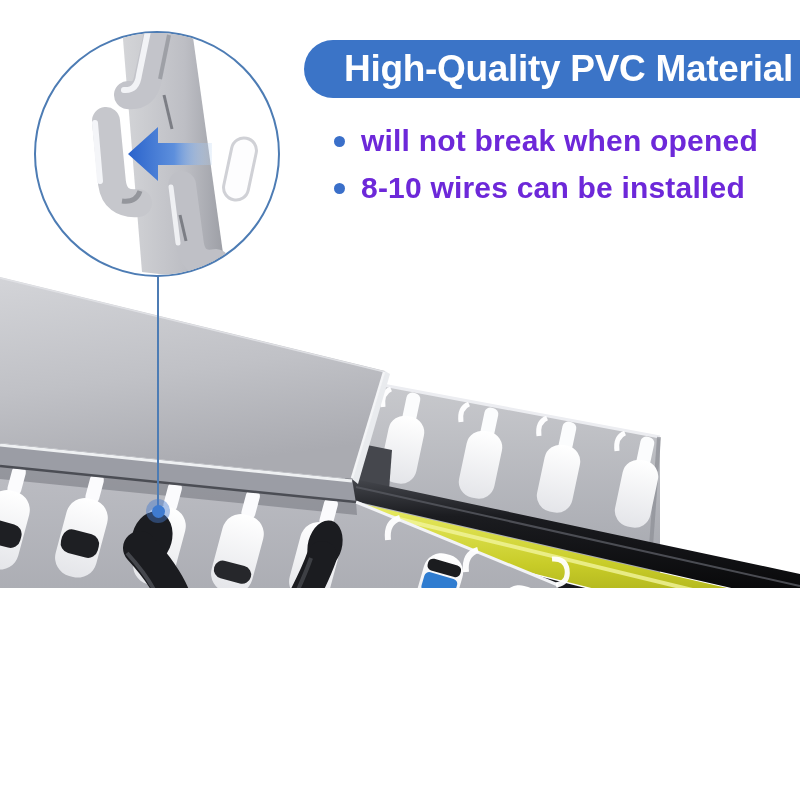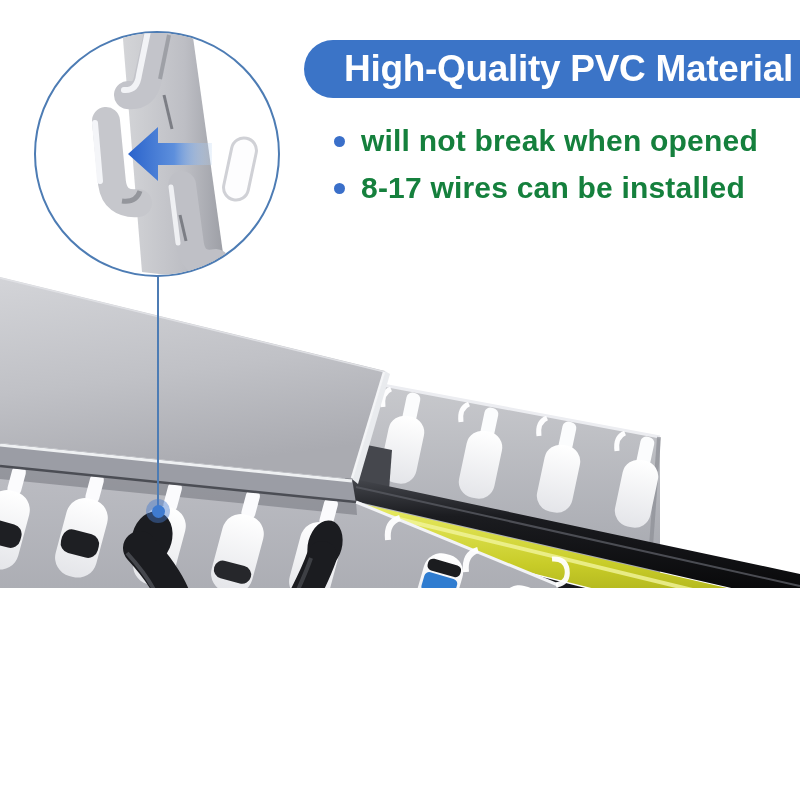--- a/index.html
+++ b/index.html
@@ -39,21 +39,21 @@
   #bullets{
     position:absolute;left:334px;top:122px;z-index:4;
     display:flex;flex-direction:column;gap:9px;
   }
   .bullet-row{display:flex;align-items:center;height:38px;}
   .bullet-dot{
     width:11px;height:11px;border-radius:50%;background:#3a6fc9;
     margin-right:16px;flex:0 0 auto;
   }
   .bullet-text{
-    color:#15803d;font-size:30px;font-weight:bold;white-space:nowrap;
+    color:#6d28d9;font-size:30px;font-weight:bold;white-space:nowrap;
     letter-spacing:0.2px;
   }
 </style>
 </head>
 <body>
 
 <div id="stage">
 
   <svg id="product-svg" width="800" height="800" viewBox="0 0 800 800">
     <defs>
@@ -325,17 +325,17 @@
 
   <div id="banner">High-Quality PVC Material</div>
 
   <div id="bullets">
     <div class="bullet-row">
       <span class="bullet-dot"></span>
       <span class="bullet-text">will not break when opened</span>
     </div>
     <div class="bullet-row">
       <span class="bullet-dot"></span>
-      <span class="bullet-text">8-17 wires can be installed</span>
+      <span class="bullet-text">8-10 wires can be installed</span>
     </div>
   </div>
 
 </div>
 
 </body></html>

